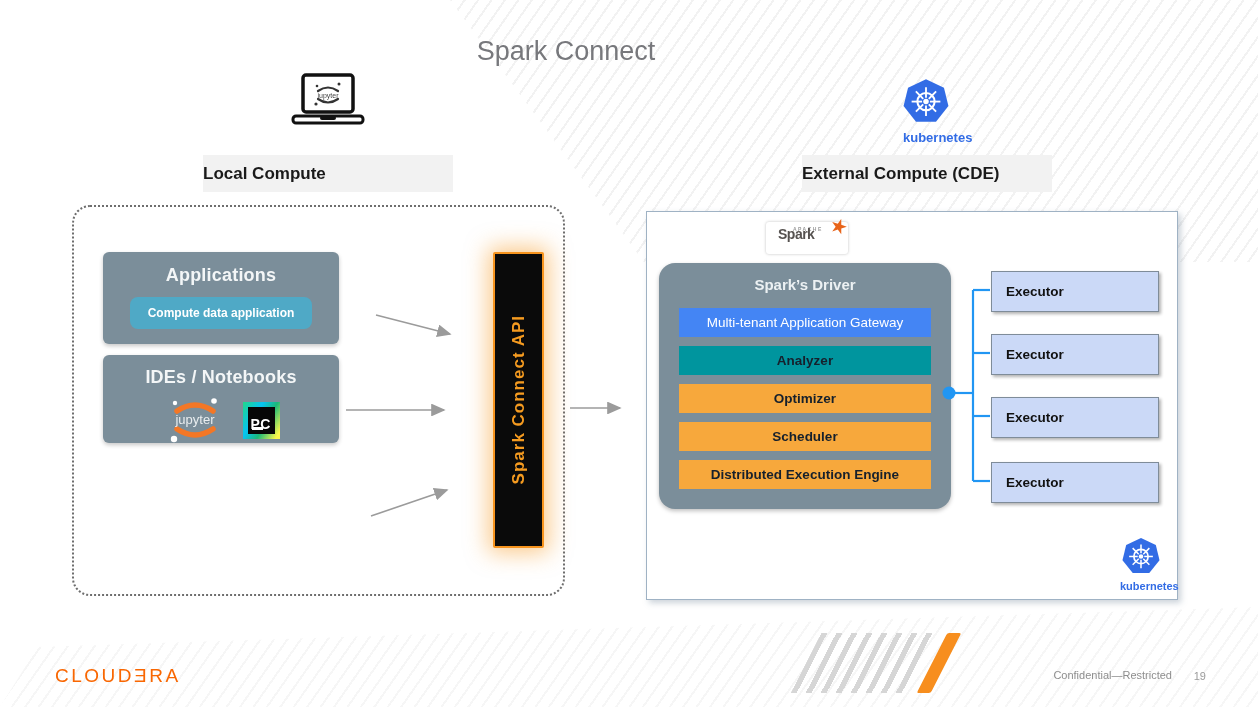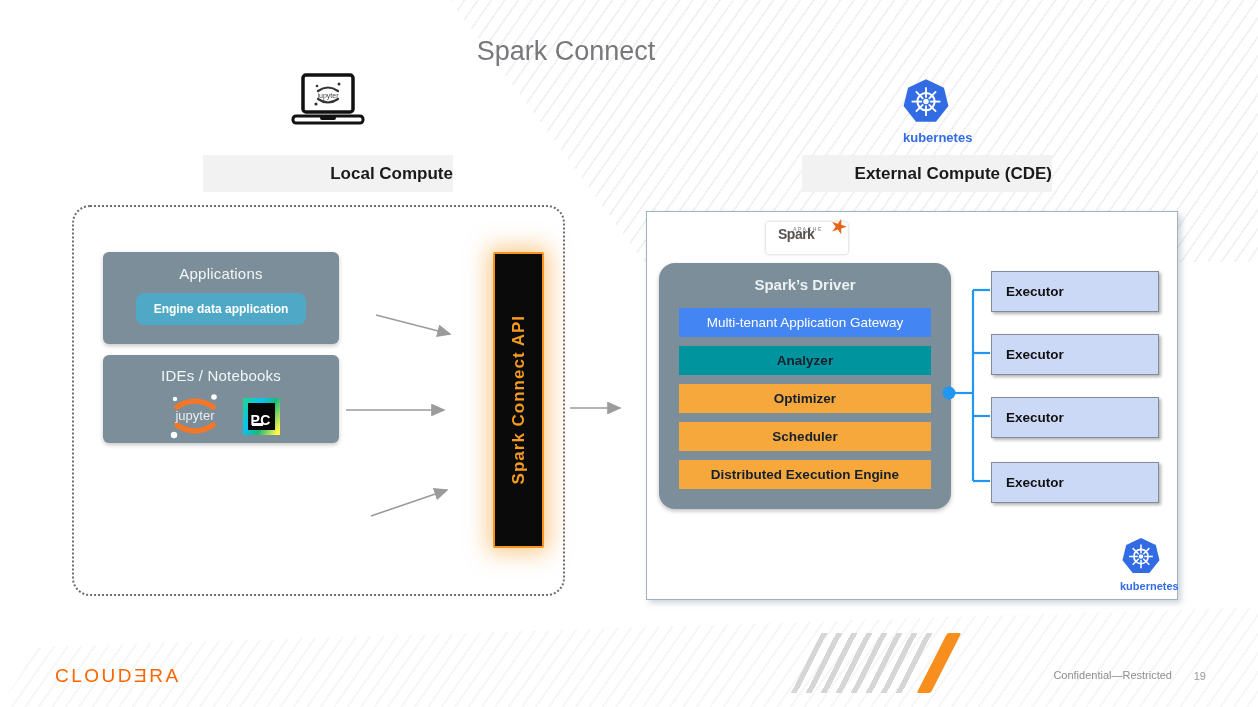--- a/index.html
+++ b/index.html
@@ -18,21 +18,21 @@
     background:repeating-linear-gradient(125deg,rgba(0,0,0,0.035) 0 2px,transparent 2px 11px);
     clip-path:polygon(0 100%,3% 40%,100% 0,100% 100%);
   }
   
   .slide-title{
     position:absolute;left:566px;top:36px;transform:translateX(-50%);
     font-size:27px;color:#77787c;white-space:nowrap;z-index:1;
   }
   
   .zone-label{
-    position:absolute;width:250px;height:37px;line-height:37px;text-align:right;
+    position:absolute;width:250px;height:37px;line-height:37px;text-align:left;
     background:#f2f2f2;color:#1a1a1a;font-weight:700;font-size:17px;z-index:1;
   }
   .zone-label.local{left:203px;top:155px;}
   .zone-label.external{left:802px;top:155px;}
   
   .laptop{position:absolute;left:286px;top:72px;z-index:1;}
   
   .k8s{position:absolute;z-index:1;text-align:center;}
   .k8s.top{left:903px;top:78px;width:46px;}
   .k8s.bottom{left:1120px;top:537px;width:42px;}
@@ -41,21 +41,21 @@
   .k8s.bottom .k8s-label{font-size:11px;margin-top:1px;}
   
   .local-box{
     position:absolute;left:72px;top:205px;width:489px;height:387px;z-index:1;
     border:2px dotted #6e6e6e;border-radius:18px;
   }
   .group-box{
     position:absolute;left:103px;width:236px;background:#7B8E9A;border-radius:6px;
     box-shadow:0 2px 4px rgba(0,0,0,0.22);z-index:1;text-align:center;color:#F3F6F7;
   }
-  .group-box .g-title{display:block;font-size:15px;font-weight:400;letter-spacing:.2px;}
+  .group-box .g-title{display:block;font-size:18px;font-weight:700;letter-spacing:.2px;}
   .g-apps{top:252px;height:92px;}
   .g-apps .g-title{margin-top:13px;}
   .chip{
     display:inline-block;margin-top:11px;background:#4FA9C6;color:#fff;border-radius:8px;
     font-size:12px;font-weight:600;padding:9px 18px;
   }
   .g-ides{top:355px;height:88px;}
   .g-ides .g-title{margin-top:12px;}
   .icon-row{display:flex;justify-content:center;align-items:center;gap:16px;margin-top:6px;}
   .g-langs{top:455px;height:93px;}
@@ -179,21 +179,21 @@
     <span class="k8s-label">kubernetes</span>
   </div>
 
   <div class="zone-label local">Local Compute</div>
   <div class="zone-label external">External Compute (CDE)</div>
 
   <div class="local-box"></div>
 
   <div class="group-box g-apps">
     <span class="g-title">Applications</span>
-    <span class="chip">Engine data application</span>
+    <span class="chip">Compute data application</span>
   </div>
 
   <div class="group-box g-ides">
     <span class="g-title">IDEs / Notebooks</span>
     <div class="icon-row">
       <svg width="64" height="52" viewBox="0 0 64 52">
         <path d="M14 17 Q32 5 50 17" fill="none" stroke="#F37726" stroke-width="5.5" stroke-linecap="round"></path>
         <path d="M14 35 Q32 47 50 35" fill="none" stroke="#F37726" stroke-width="5.5" stroke-linecap="round"></path>
         <circle cx="12" cy="9" r="2.2" fill="#fff"></circle>
           <circle cx="51" cy="7" r="2.8" fill="#fff"></circle>

